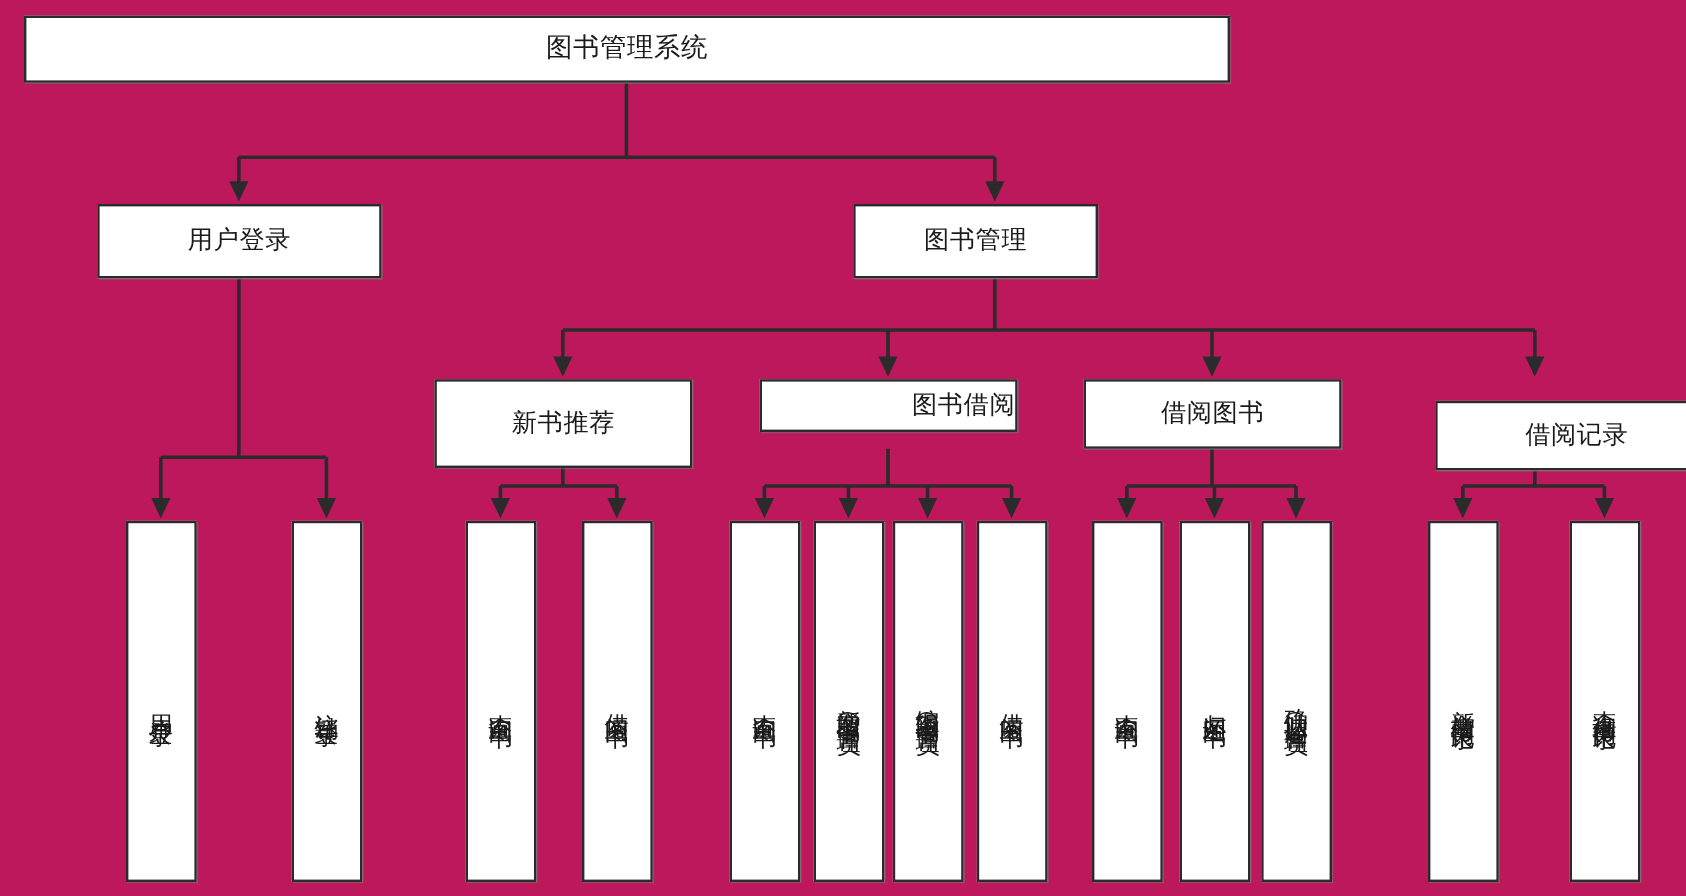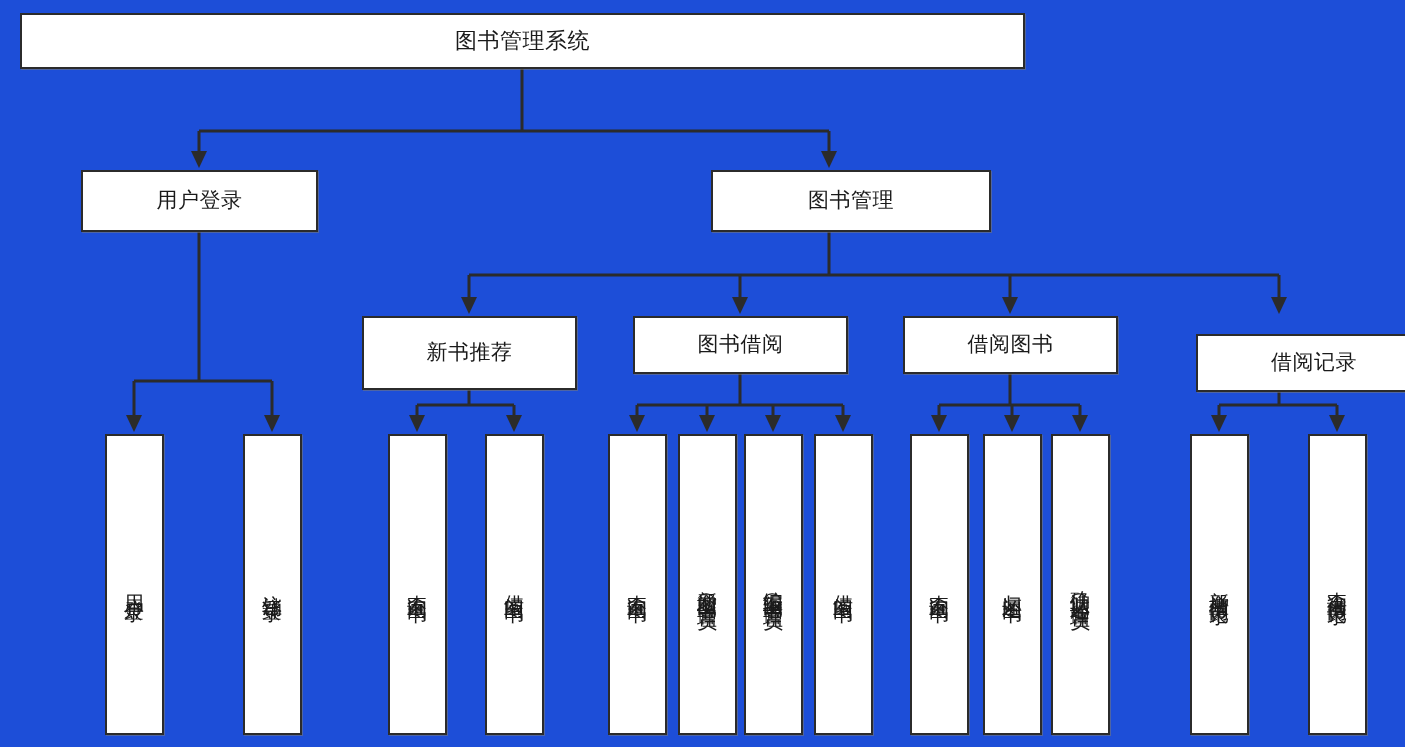--- a/index.html
+++ b/index.html
@@ -11,21 +11,21 @@
   body {
     width: 1405px;
     height: 747px;
     overflow: hidden;
     font-family: "DejaVu Sans", "Liberation Sans", sans-serif;
   }
   #diagram-root {
     position: relative;
     width: 1405px;
     height: 747px;
-    background: #1d4ed8;
+    background: #be185d;
   }
   .node-box {
     position: absolute;
     box-sizing: border-box;
     border: 2px solid #2b2b2b;
     background: #ffffff;
     display: flex;
     align-items: center;
     justify-content: center;
     box-shadow: 1px 1px 0 rgba(120,120,120,0.55);
@@ -149,27 +149,27 @@
       <polygon points="1329,415 1345,415 1337,432" class="conn-arrow"></polygon>
     </svg>
 
   <div id="nodes-layer">
       <div class="node-box level-1" style="left: 20px; top: 13px; width: 1005px; height: 56px;">
         <div class="node-label">图书管理系统</div>
       </div>
       <div class="node-box level-2" style="left: 81px; top: 170px; width: 237px; height: 62px;">
         <div class="node-label">用户登录</div>
       </div>
-      <div class="node-box level-2" style="left: 711px; top: 170px; width: 280px; height: 62px;">
+      <div class="node-box level-2" style="left: 711px; top: 170px; width: 204px; height: 62px;">
         <div class="node-label">图书管理</div>
       </div>
       <div class="node-box level-3" style="left: 362px; top: 316px; width: 215px; height: 74px;">
         <div class="node-label">新书推荐</div>
       </div>
-      <div class="node-box level-3" style="left: 633px; top: 316px; width: 215px; height: 58px;">
+      <div class="node-box level-3" style="left: 633px; top: 316px; width: 215px; height: 44px; justify-content: flex-end;">
         <div class="node-label">图书借阅</div>
       </div>
       <div class="node-box level-3" style="left: 903px; top: 316px; width: 215px; height: 58px;">
         <div class="node-label">借阅图书</div>
       </div>
       <div class="node-box level-3" style="left: 1172px; top: 334px; width: 236px; height: 58px; margin-left: 24px;">
         <div class="node-label">借阅记录</div>
       </div>
       <div class="node-box level-4" style="left: 105px; top: 434px; width: 59px; height: 301px;">
         <div class="node-label">用户登录</div>

